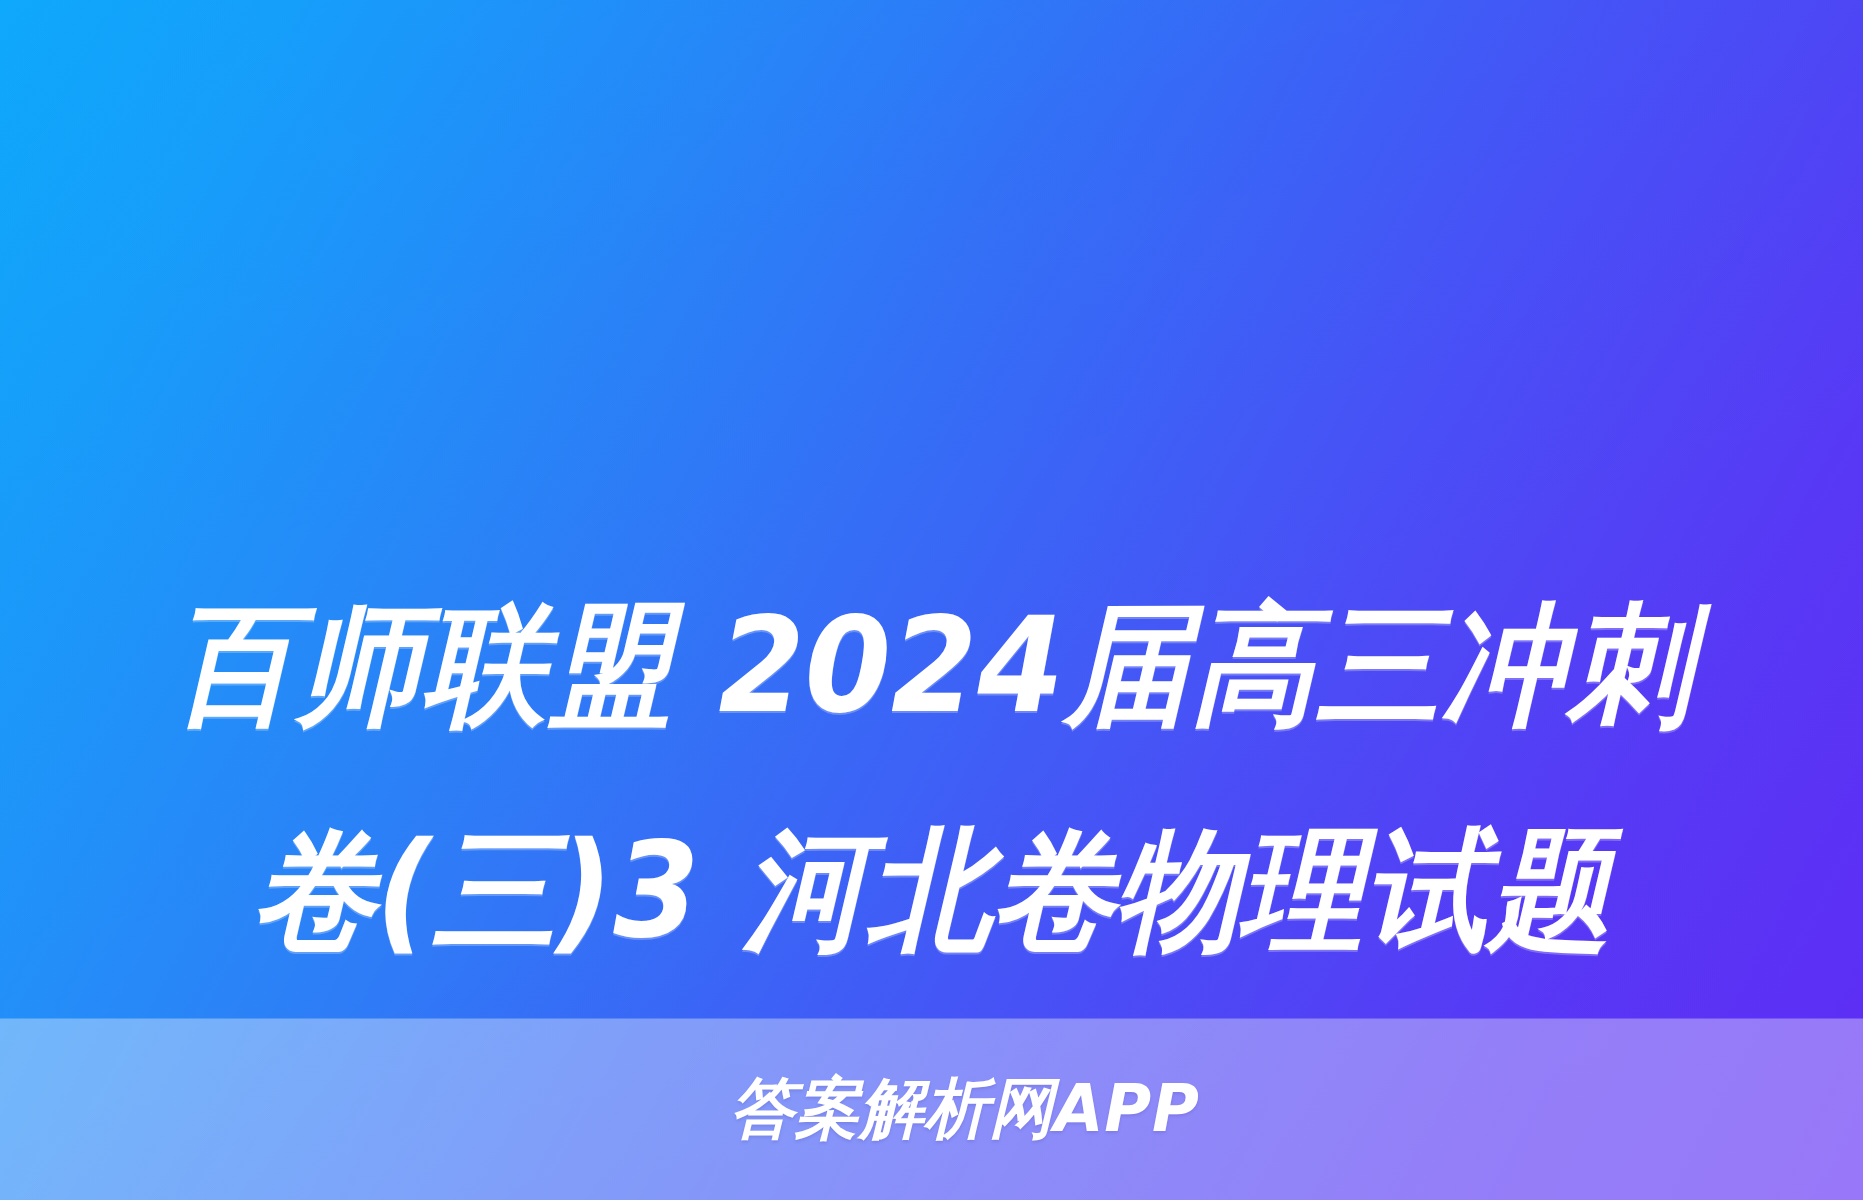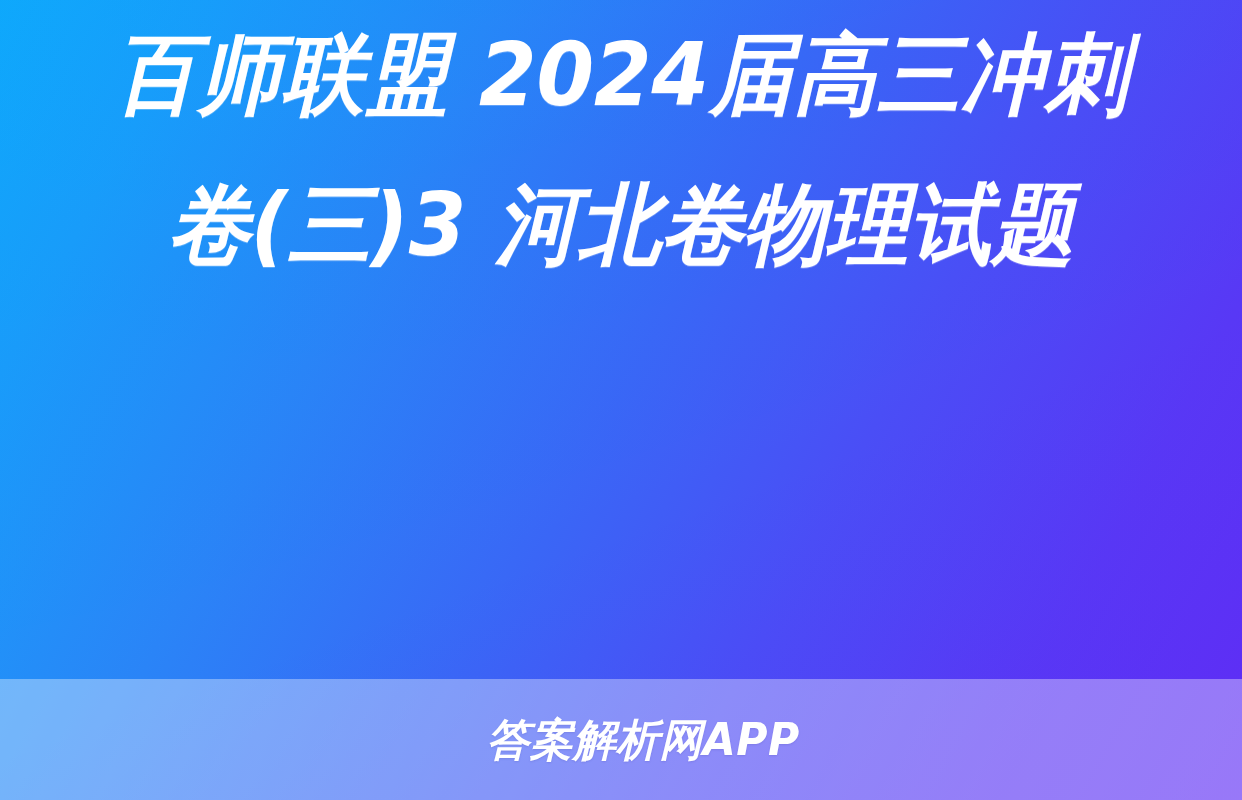--- a/index.html
+++ b/index.html
@@ -50,23 +50,23 @@
 
   
   .title-area {
     position: absolute;
     left: 0;
     top: 0;
     width: 1242px;
     height: 679px;
     display: flex;
     flex-direction: column;
-    justify-content: flex-start;
+    justify-content: flex-end;
     align-items: stretch;
-    padding: 0 82px;
+    padding: 10px 82px;
     box-sizing: border-box;
     z-index: 2;
   }
 
   .title {
     margin: 0;
     color: #ffffff;
     font-family: "DejaVu Sans", "Liberation Sans", sans-serif;
     font-weight: 700;
     font-style: italic;

